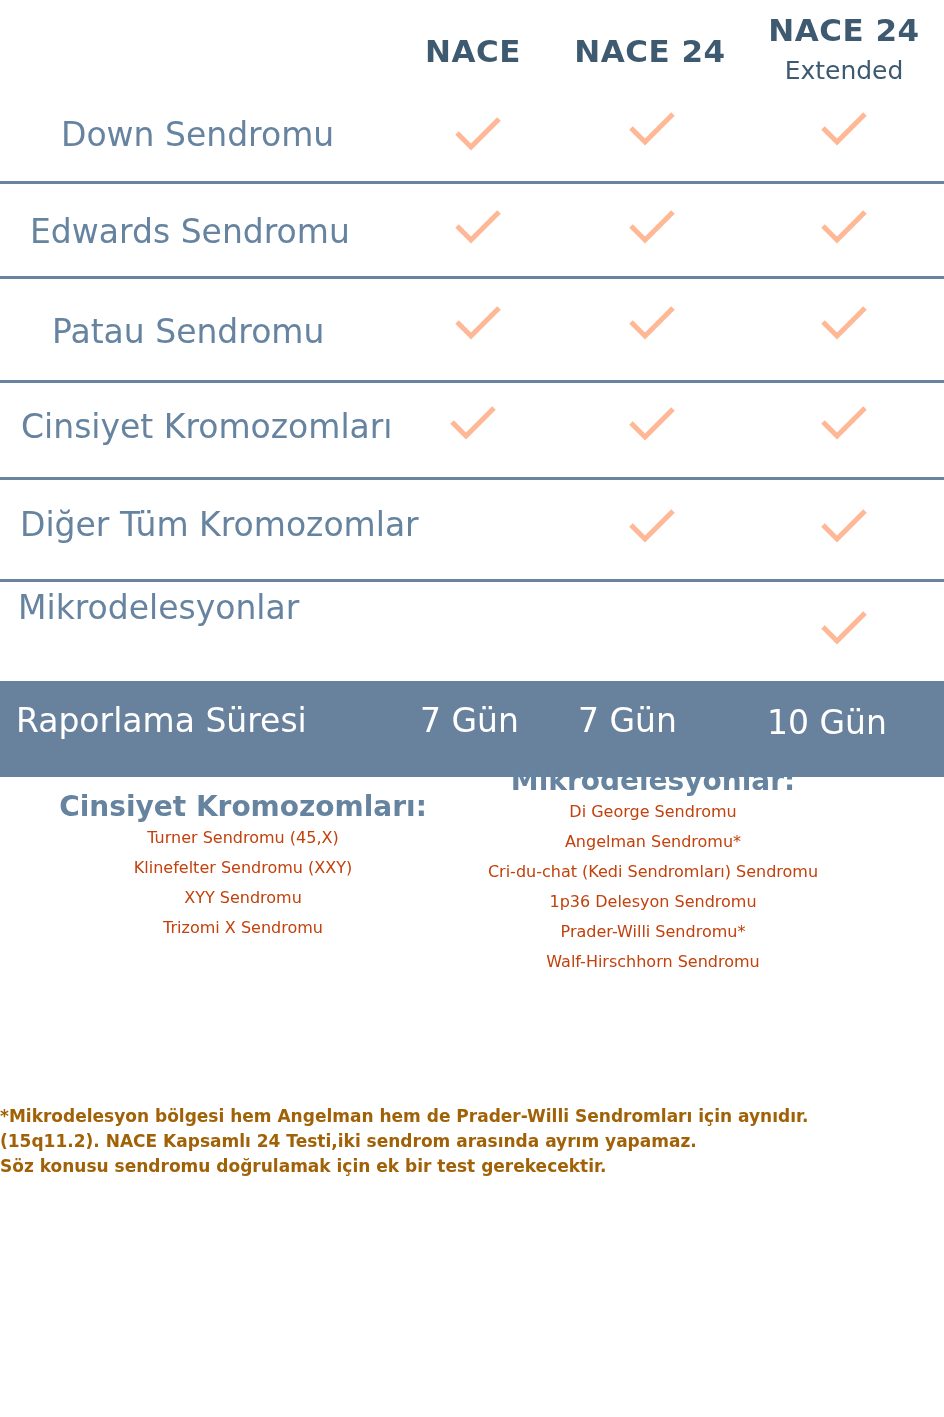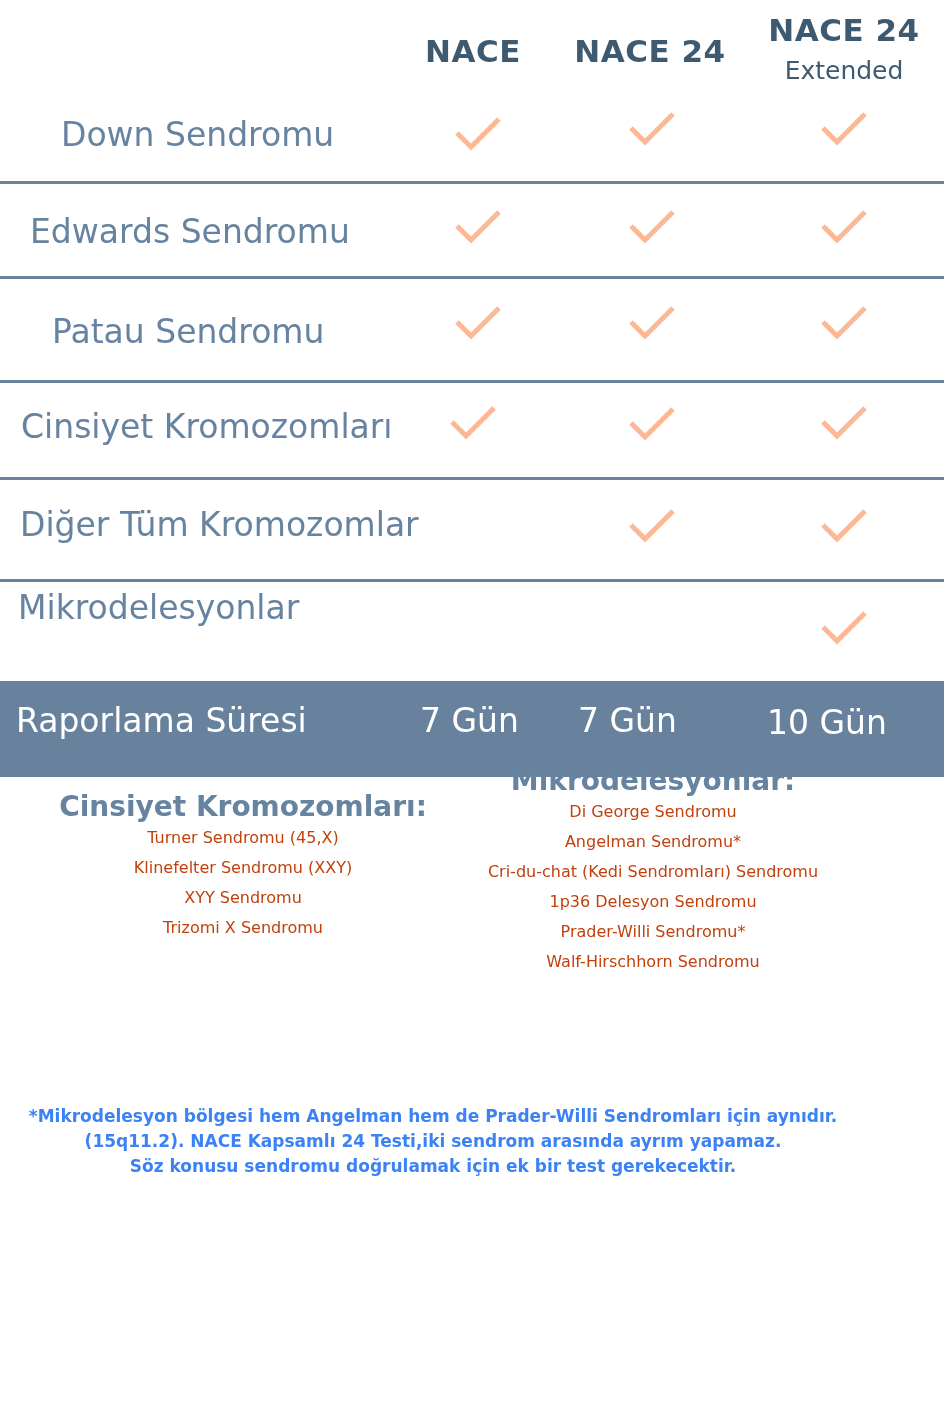--- a/index.html
+++ b/index.html
@@ -13,22 +13,22 @@
   .divider { position: absolute; left: 0; width: 944px; height: 3px; background: #6a84a0; }
   .check { position: absolute; width: 52px; height: 44px; }
   .check svg { width: 52px; height: 44px; display: block; }
   .band { position: absolute; left: 0; top: 681px; width: 944px; height: 96px; background: #68829e; }
   .band-text { position: absolute; color: #ffffff; font-family: "DejaVu Sans", sans-serif;
                font-size: 33px; white-space: nowrap; top: 20px; }
   .list-title { color: #6683a0; font-family: "DejaVu Sans", sans-serif; font-weight: 700; font-size: 28px;
                 text-align: center; white-space: nowrap; }
   .list-item { color: #c2410c; font-family: "DejaVu Sans", sans-serif; font-size: 16px;
                text-align: center; white-space: nowrap; line-height: 30px; }
-  .footnote { position: absolute; left: 0; width: 866px; top: 1104px; text-align: center;
-              color: #3b82f6; font-family: "DejaVu Sans", sans-serif; font-weight: 700; font-size: 17px;
+  .footnote { position: absolute; left: 0; width: 866px; top: 1104px; 
+              color: #a16207; font-family: "DejaVu Sans", sans-serif; font-weight: 700; font-size: 17px;
               line-height: 25px; }
 </style>
 </head>
 <body>
 
 <div class="abs col-head" style="left:400px; top:33px; width:146px;">NACE</div>
 <div class="abs col-head" style="left:560px; top:33px; width:180px;">NACE 24</div>
 <div class="abs col-head" style="left:752px; top:12px; width:184px;">NACE 24</div>
 <div class="abs col-sub" style="left:752px; top:56px; width:184px;">Extended</div>
 

